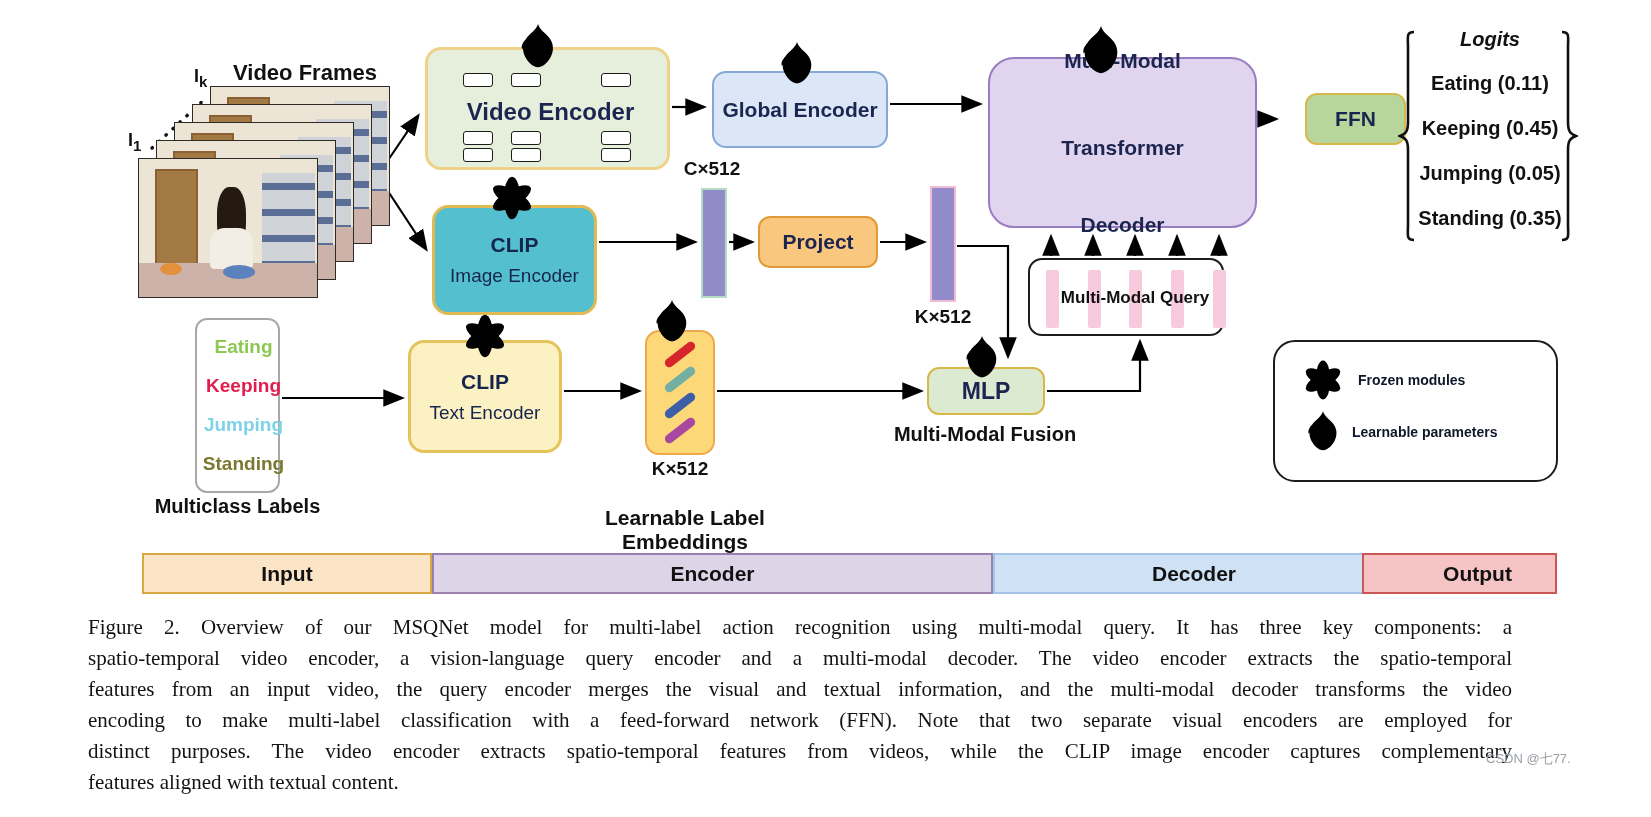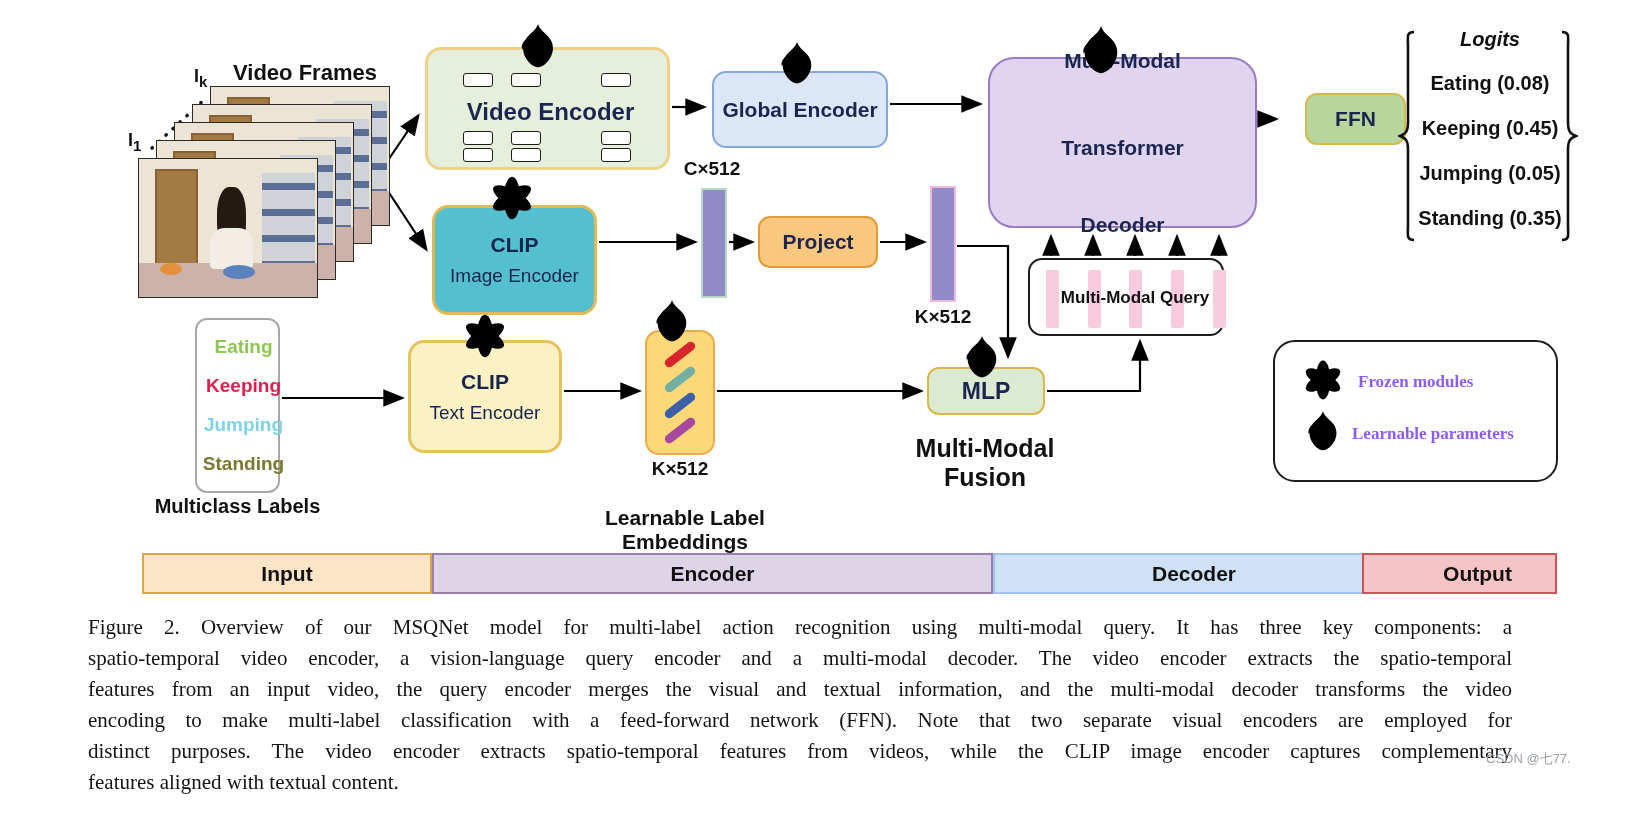--- a/index.html
+++ b/index.html
@@ -44,21 +44,21 @@
       background:repeating-linear-gradient(#cfd3d8 0 10px,#5b6f96 10px 17px,#cfd3d8 17px 26px);}
   .scene-hair{position:absolute;left:44%;top:20%;width:16%;height:46%;background:#241a12;border-radius:42%;}
   .scene-body{position:absolute;left:40%;top:50%;width:24%;height:30%;background:#f2eee6;border-radius:35% 35% 10% 10%;}
   .scene-bowl-blue{position:absolute;left:47%;top:77%;width:18%;height:10%;background:#5b82bd;border-radius:50%;}
   .scene-bowl-orange{position:absolute;left:12%;top:75%;width:12%;height:9%;background:#e2903b;border-radius:50%;}
   .lab{position:absolute;font-size:18px;color:#111;}
   .title-bold{position:absolute;font-weight:bold;color:#111;text-align:center;}
   
   .logit-item{position:absolute;left:1405px;width:170px;text-align:center;font-size:20px;font-weight:bold;color:#111;}
   
-  .legend-label{position:absolute;font-size:17px;font-weight:bold;color:#8b5cf6;font-family:Liberation Serif, serif;}
+  .legend-label{position:absolute;font-size:14px;font-weight:bold;color:#0f172a;}
   .icon{position:absolute;}
   
   .stage{position:absolute;top:553px;height:41px;box-sizing:border-box;border:2px solid #000;
          display:flex;align-items:center;justify-content:center;font-size:21px;font-weight:bold;color:#111;}
   
   .caption{position:absolute;left:88px;top:612px;width:1424px;font-family:"Liberation Serif",serif;
            font-size:21px;color:#131313;}
   .cap-line{height:31px;line-height:31px;text-align:justify;text-align-last:justify;white-space:nowrap;overflow:visible;}
   .cap-line.last{text-align-last:left;}
   .watermark{position:absolute;left:1486px;top:750px;font-size:13px;color:#9aa0a6;}
@@ -208,21 +208,21 @@
     <div class="dash" style="background-color: rgb(116, 175, 163);"></div>
     <div class="dash" style="background-color: rgb(60, 95, 168);"></div>
     <div class="dash" style="background-color: rgb(168, 71, 159);"></div>
   </div>
   <div class="title-bold" style="left:645px;top:458px;width:70px;font-size:19px;">K×512</div>
   <div class="title-bold" style="left:540px;top:506px;width:290px;font-size:21px;">Learnable Label Embeddings</div>
 
   <div class="box b-mlp navy" style="left:927px;top:367px;width:118px;height:48px;">
     <span>MLP</span>
   </div>
-  <div class="title-bold" style="left:880px;top:434px;width:210px;font-size:25px;">Multi-Modal Fusion</div>
+  <div class="title-bold" style="left:880px;top:423px;width:210px;font-size:20px;">Multi-Modal Fusion</div>
 
   <div class="box b-dec navy" style="left:988px;top:57px;width:269px;height:171px;">
     <div class="dec-line">Multi-Modal</div>
     <div class="dec-line dec-gap">Transformer</div>
     <div class="dec-line">Decoder</div>
   </div>
 
   <div class="box b-query" style="left:1028px;top:258px;width:196px;height:78px;">
     <div class="qbar" style="left:16px;"></div>
     <div class="qbar" style="left:58px;"></div>
@@ -236,21 +236,21 @@
     <span>FFN</span>
   </div>
 
   <svg class="abs" style="left:1398px;top:30px;" width="18" height="212" viewBox="0 0 18 212">
     <path d="M16,2 C8,2 10,7 10,17 L10,92 C10,101 8,104 2,106 C8,108 10,111 10,120 L10,195 C10,205 8,210 16,210" stroke="#111" stroke-width="2.6" fill="none"></path>
   </svg>
   <svg class="abs" style="left:1560px;top:30px;" width="18" height="212" viewBox="0 0 18 212">
     <path d="M2,2 C10,2 8,7 8,17 L8,92 C8,101 10,104 16,106 C10,108 8,111 8,120 L8,195 C8,205 10,210 2,210" stroke="#111" stroke-width="2.6" fill="none"></path>
   </svg>
   <div class="title-bold" style="left:1430px;top:28px;width:120px;font-size:20px;font-style:italic;">Logits</div>
-  <div class="logit-item" style="top:72px;">Eating (0.08)</div>
+  <div class="logit-item" style="top:72px;">Eating (0.11)</div>
   <div class="logit-item" style="top:117px;">Keeping (0.45)</div>
   <div class="logit-item" style="top:162px;">Jumping (0.05)</div>
   <div class="logit-item" style="top:207px;">Standing (0.35)</div>
 
   <svg class="icon" style="left:519px;top:24px;" width="38" height="44">
       <use href="#flame"></use>
     </svg>
   <svg class="icon" style="left:779px;top:42px;" width="36" height="42">
       <use href="#flame"></use>
     </svg>

